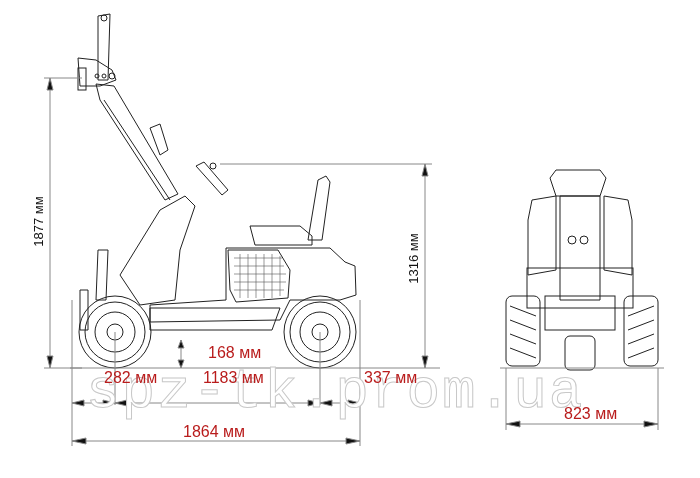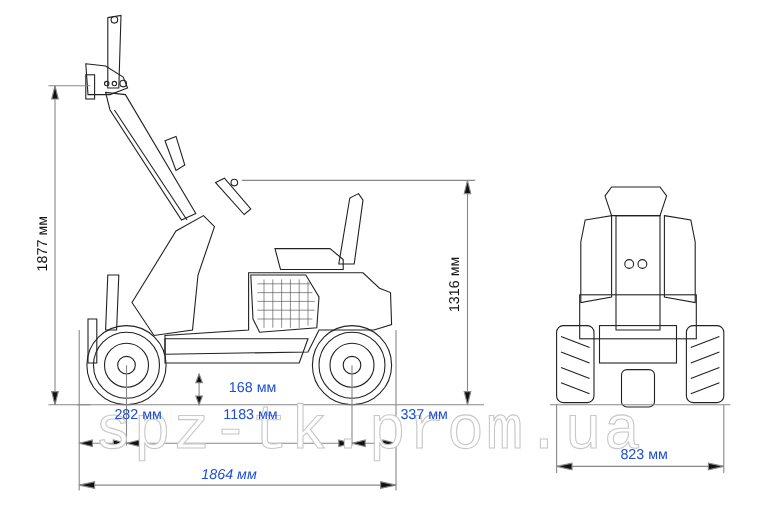--- a/index.html
+++ b/index.html
@@ -1,18 +1,18 @@
 <!DOCTYPE html>
 <html><head>
 <meta charset="utf-8">
 <style>
   html, body { margin:0; padding:0; background:#fff; }
   body { width:700px; height:478px; position:relative; overflow:hidden; font-family:"Liberation Sans", sans-serif; }
   svg { position:absolute; left:0; top:0; }
-  .lbl { position:absolute; font-size:13px; color:#1d4ed8; white-space:nowrap; line-height:1; }
+  .lbl { position:absolute; font-size:16px; color:#b91c1c; white-space:nowrap; line-height:1; }
   .vlbl { position:absolute; font-size:13px; color:#111; white-space:nowrap; transform:rotate(-90deg); transform-origin:center center; line-height:1; }
   .wm { position:absolute; left:86px; top:360px; font-size:56px; color:#fff; -webkit-text-stroke:1px #c8c8c8; letter-spacing:2px; white-space:nowrap; font-family:Liberation Mono, monospace; }
 </style>
 </head>
 <body>
 
 <svg width="700" height="478" viewBox="0 0 700 478" xmlns="http://www.w3.org/2000/svg">
   <g fill="none" stroke="#222" stroke-width="1">
 
     <g>
@@ -122,14 +122,14 @@
 </svg>
 
 <div class="wm">spz-tk.prom.ua</div>
 
 <div class="vlbl" style="left:3px; top:215px; width:70px; text-align:center;">1877 мм</div>
 <div class="vlbl" style="left:378px; top:252px; width:70px; text-align:center;">1316 мм</div>
 <div class="lbl" style="left:208px; top:345px;">168 мм</div>
 <div class="lbl" style="left:72px; top:370px;padding-left:32px;">282 мм</div>
 <div class="lbl" style="left:203px; top:370px;">1183 мм</div>
 <div class="lbl" style="left:364px; top:370px;">337 мм</div>
-<div class="lbl" style="left:183px; top:424px;font-style:italic;">1864 мм</div>
+<div class="lbl" style="left:183px; top:424px;">1864 мм</div>
 <div class="lbl" style="left:564px; top:406px;">823 мм</div>
 
 </body></html>

